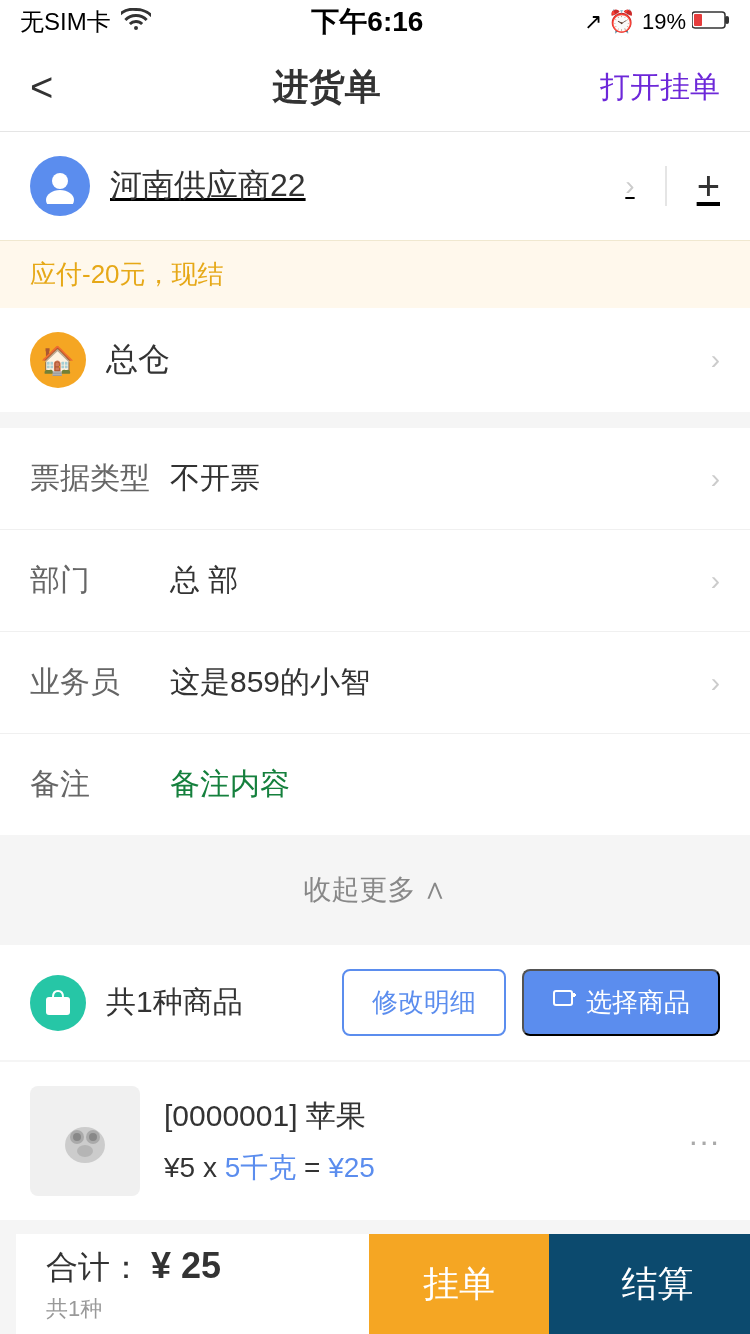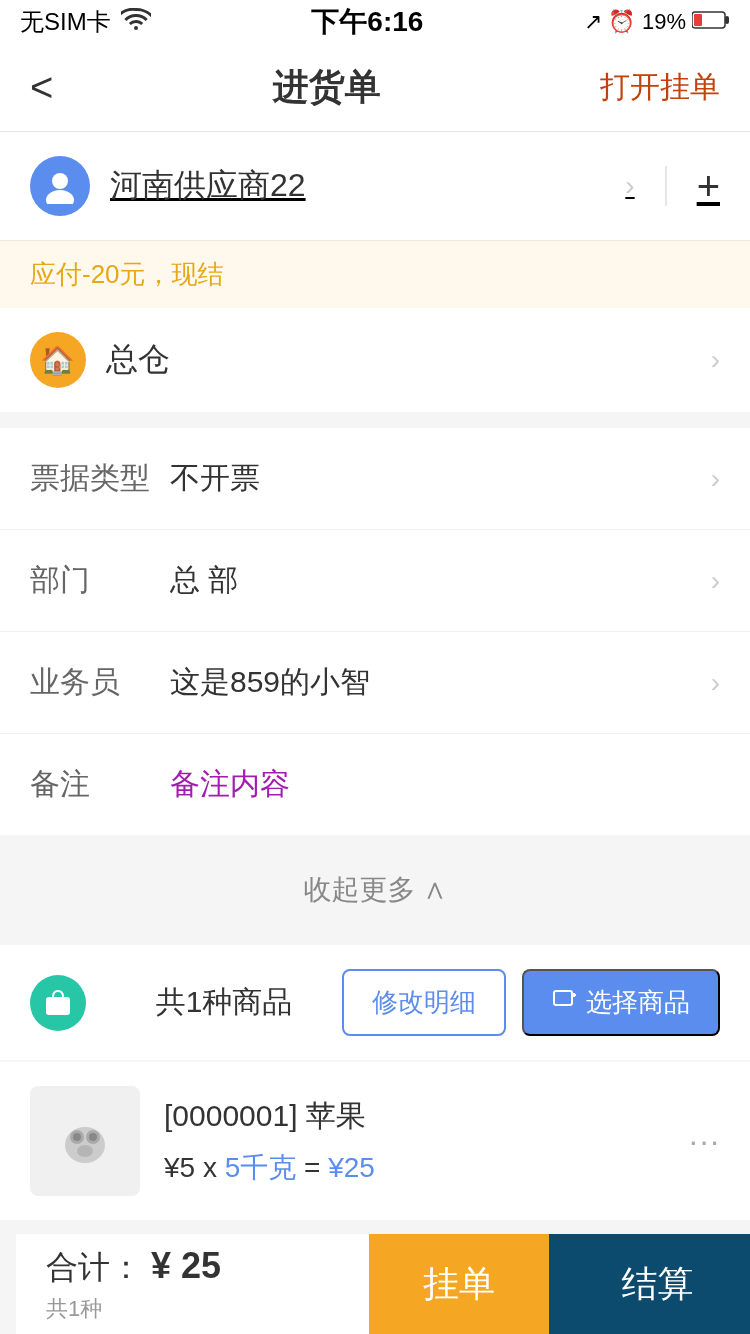--- a/index.html
+++ b/index.html
@@ -32,21 +32,21 @@
       background: #fff;
       height: 88px;
       display: flex;
       align-items: center;
       justify-content: space-between;
       padding: 0 30px;
       border-bottom: 1px solid #e5e5e5;
     }
     .nav-back { font-size: 40px; color: #333; }
     .nav-title { font-size: 36px; font-weight: 600; color: #333; }
-    .nav-action { font-size: 30px; color: #c2410c; }
+    .nav-action { font-size: 30px; color: #6d28d9; }
 
     
     .section {
       background: #fff;
       margin-bottom: 16px;
     }
 
     
     .supplier-row {
       display: flex;
@@ -141,21 +141,21 @@
       flex-shrink: 0;
     }
     .form-value {
       flex: 1;
       font-size: 30px;
       color: #333;
     }
     .form-placeholder {
       flex: 1;
       font-size: 30px;
-      color: #a21caf;
+      color: #15803d;
     }
     .form-section {
       background: #fff;
       margin-bottom: 16px;
     }
     .form-row:last-child {
       border-bottom: none;
     }
 
     
@@ -183,21 +183,20 @@
       display: flex;
       align-items: center;
       justify-content: center;
       margin-right: 20px;
       flex-shrink: 0;
     }
     .product-count-text {
       flex: 1;
       font-size: 30px;
       color: #333;
-      text-align: center;
     }
     .btn-outline {
       border: 2px solid #5b8dee;
       color: #5b8dee;
       background: #fff;
       padding: 14px 28px;
       border-radius: 8px;
       font-size: 26px;
       margin-right: 16px;
     }

